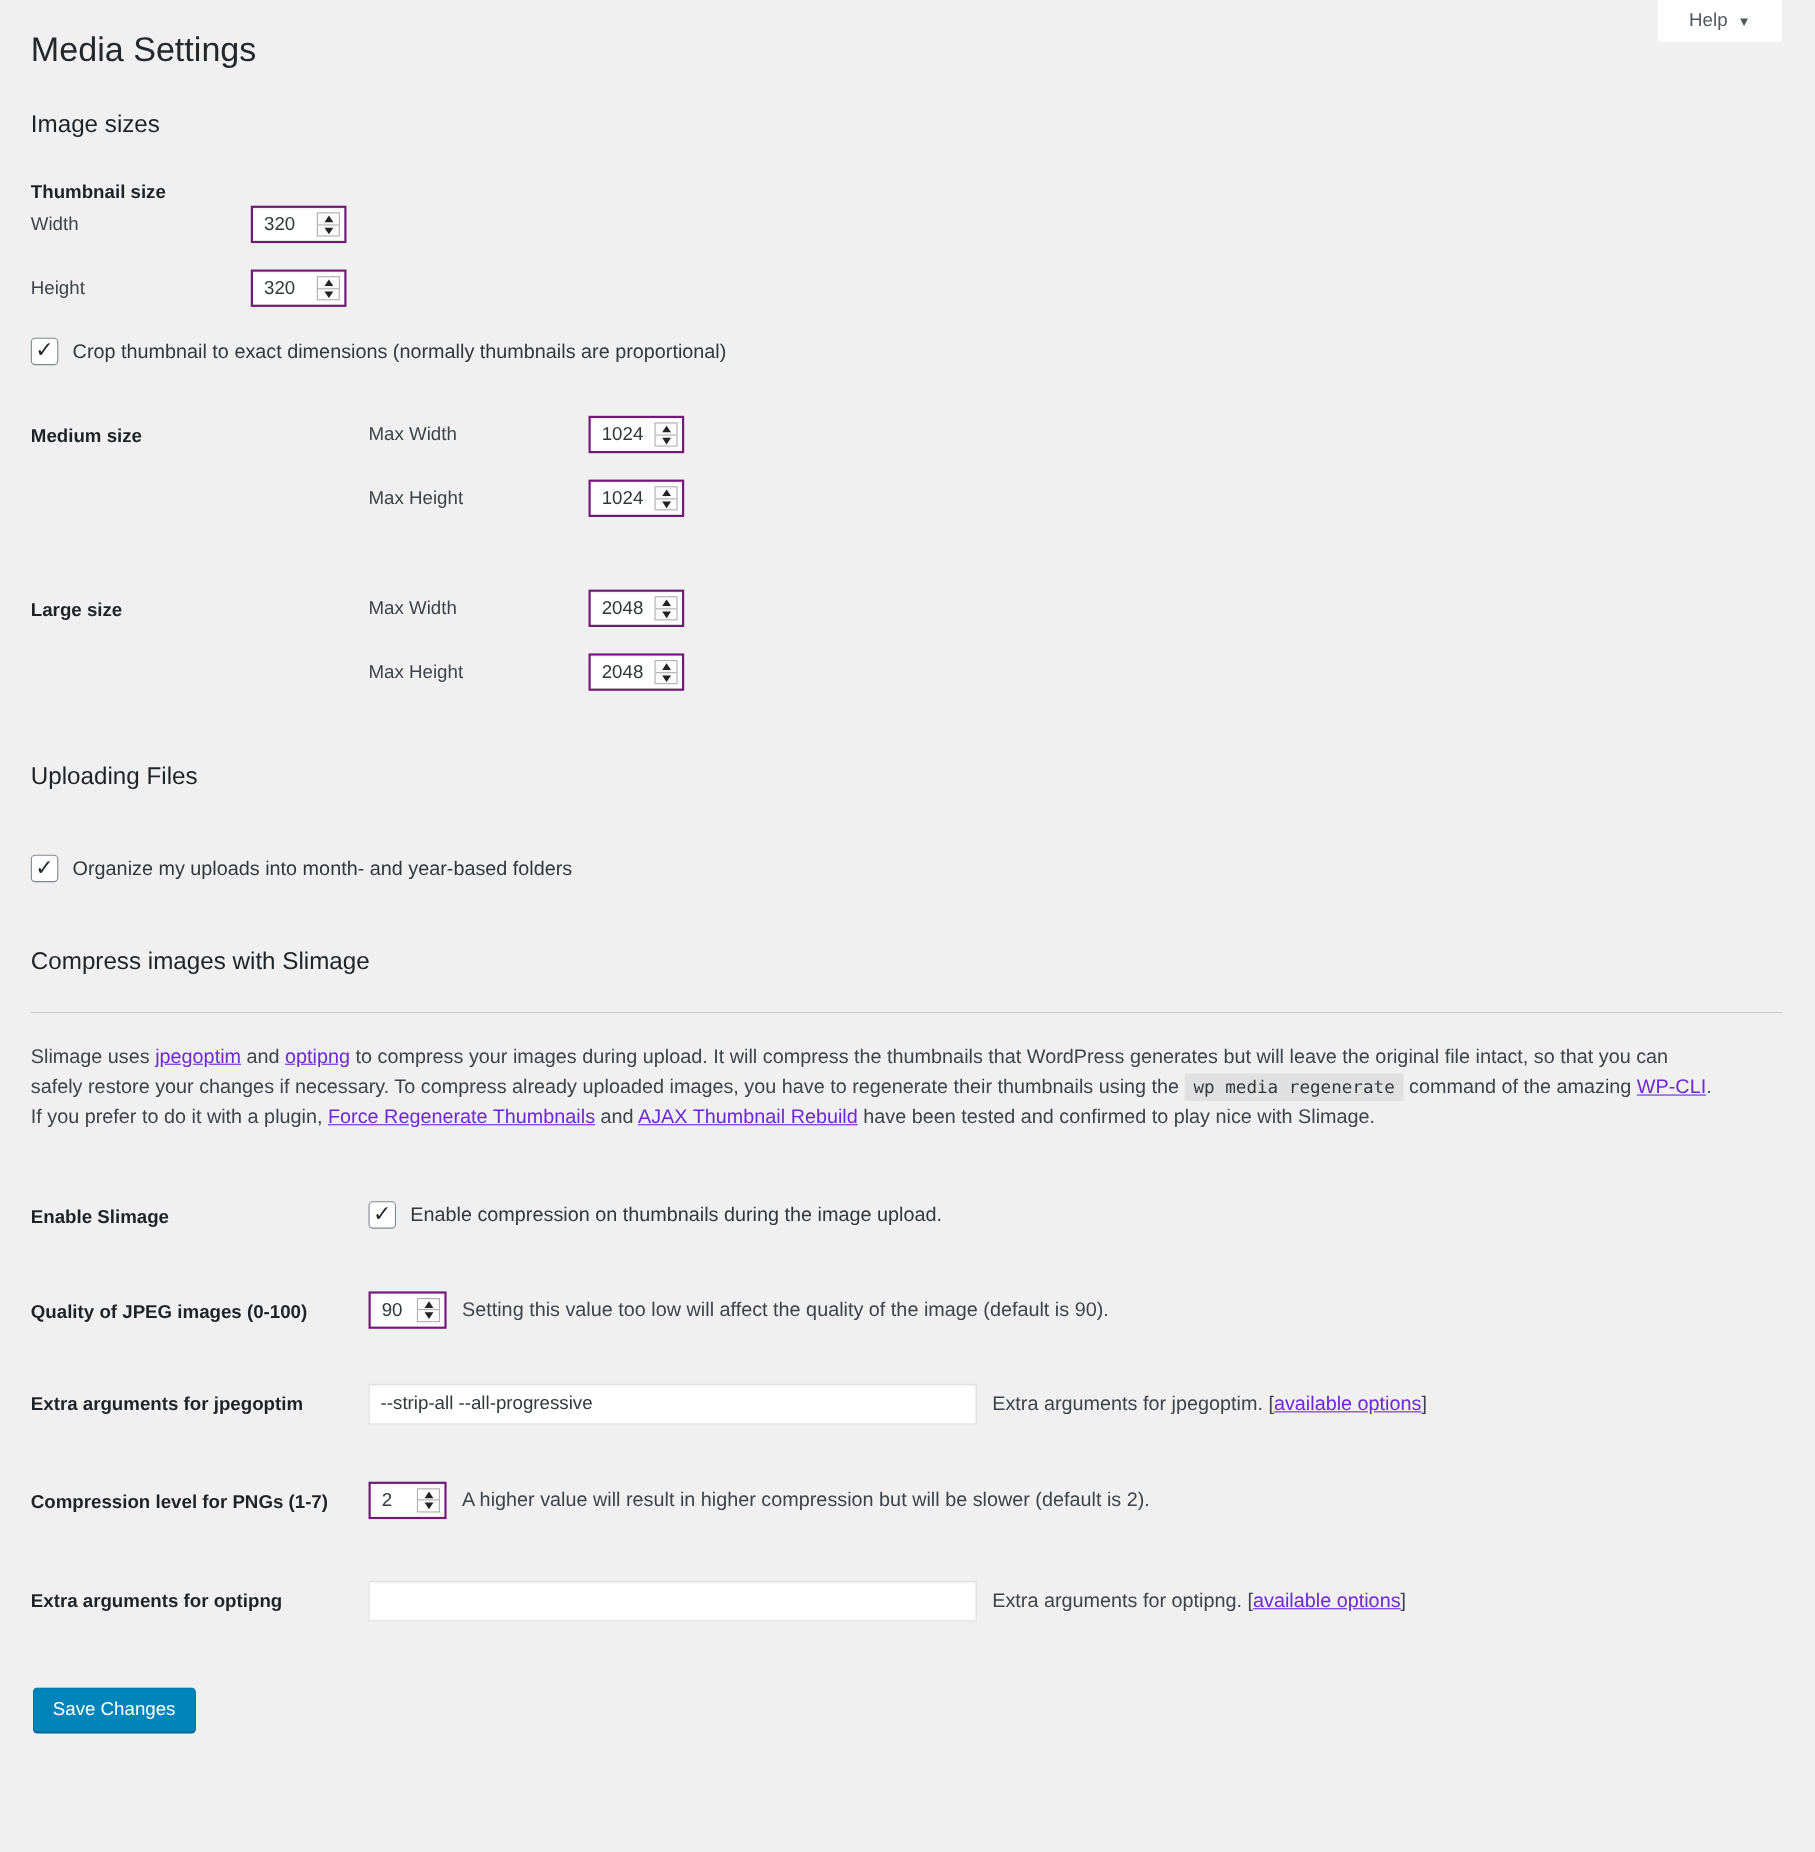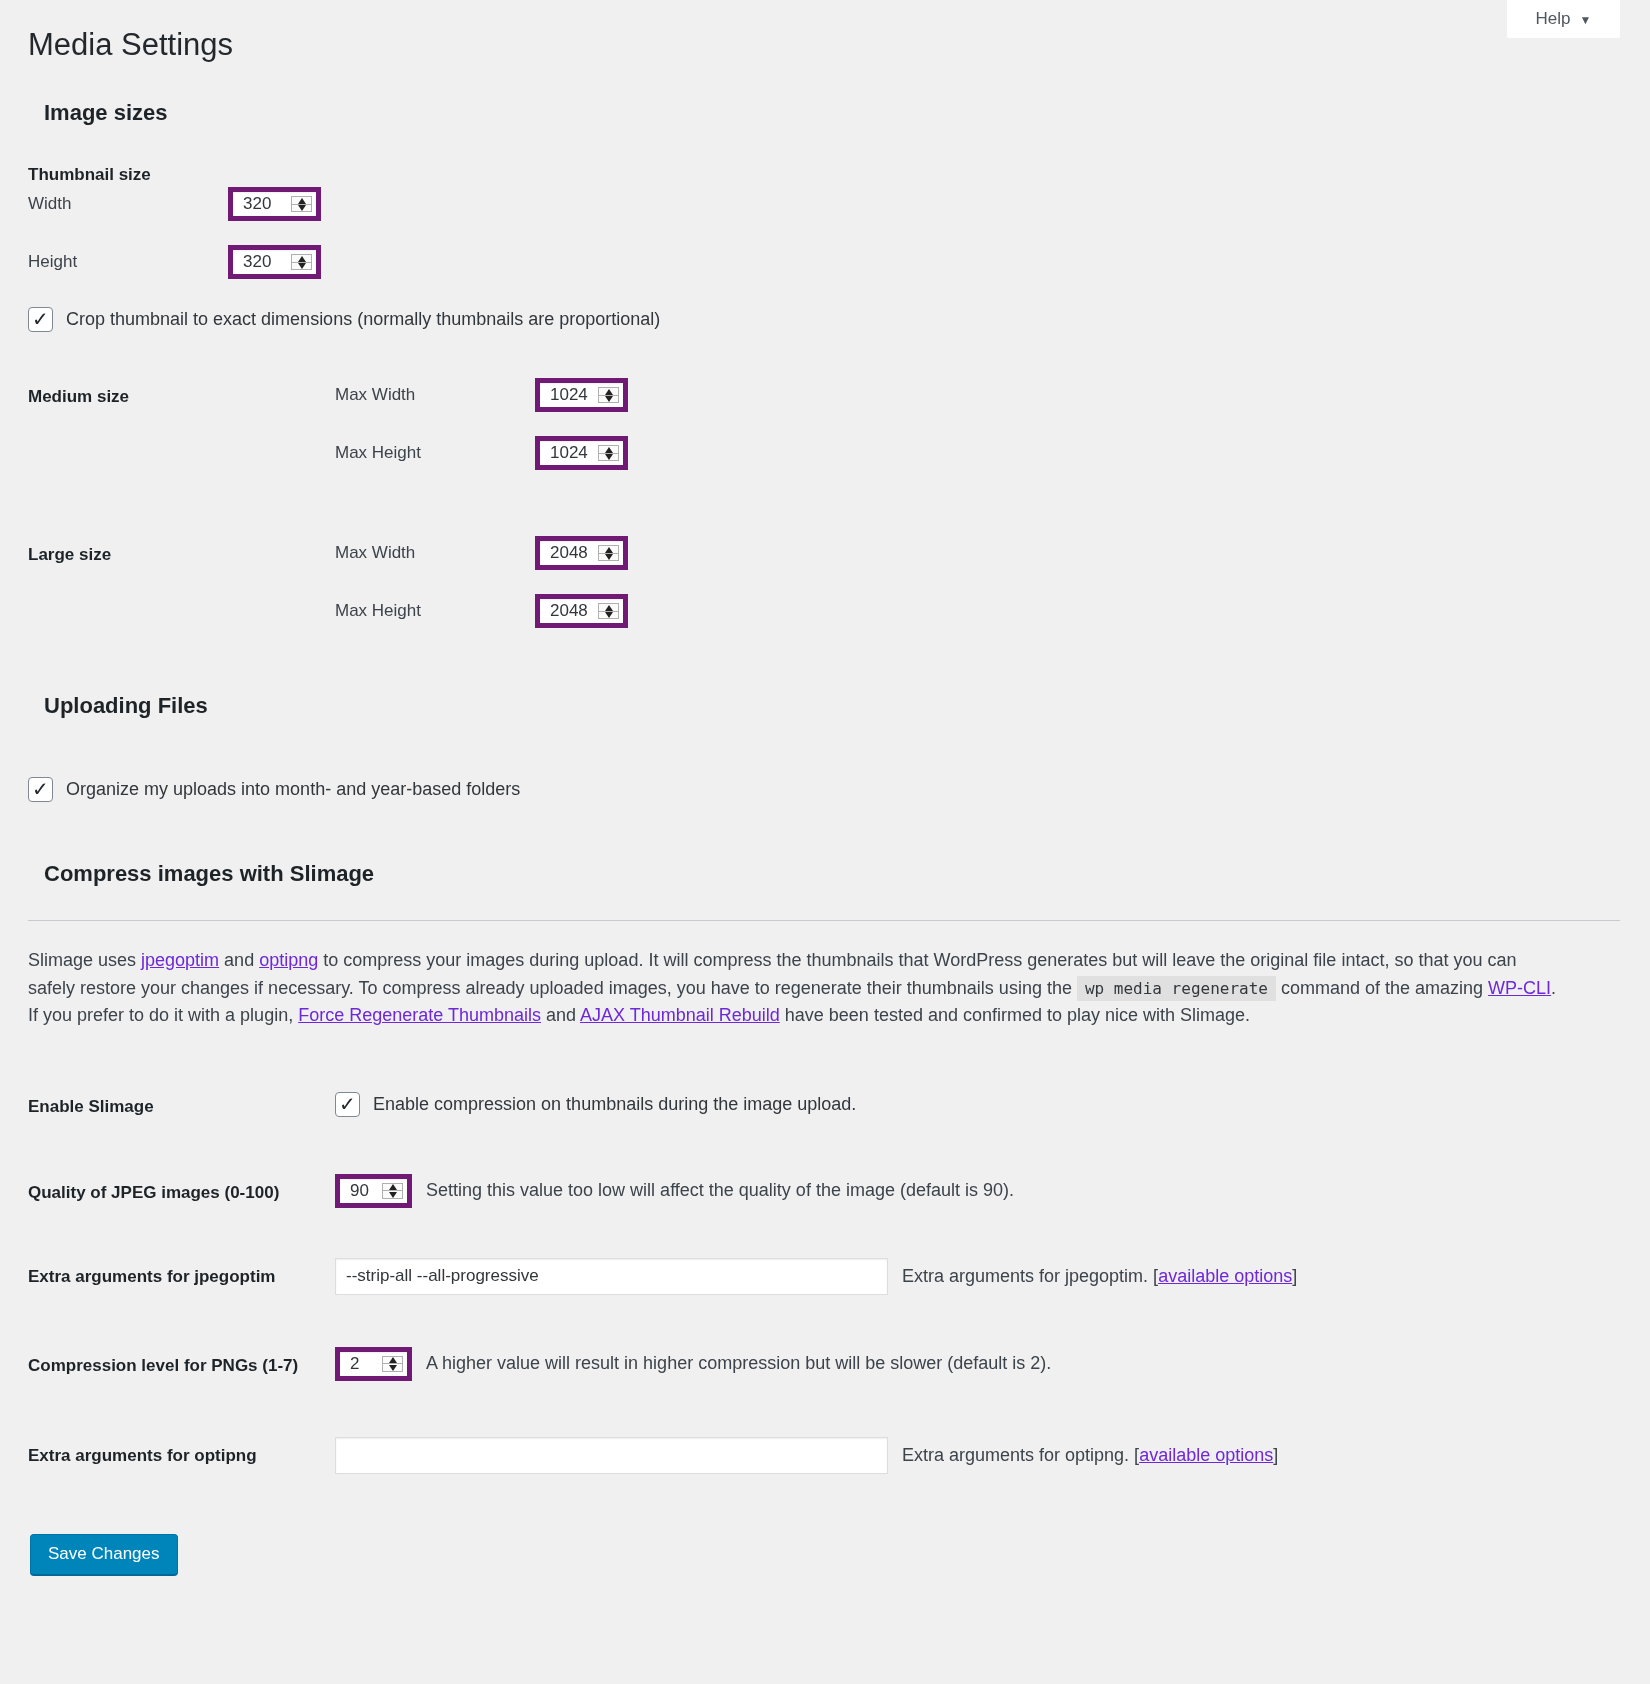--- a/index.html
+++ b/index.html
@@ -44,23 +44,23 @@
   }
   h1.page-title {
     font-size: 31px;
     font-weight: 400;
     color: #23282d;
     margin: 4px 0 0 0;
     line-height: 1.2;
   }
   h2.section-heading {
     font-size: 22px;
-    font-weight: 700;
+    font-weight: 400;
     color: #1d2327;
-    margin: 16px;
+    margin: 0;
     line-height: 1.3;
   }
   #h2-image-sizes { margin-top: 36px; }
   #h2-uploading   { margin-top: 64px; }
   #h2-slimage     { margin-top: 58px; }
   p.description {
     font-size: 17px;
     margin: 27px 0 0 0;
     color: #3c434a;
   }
@@ -88,21 +88,21 @@
     flex-shrink: 0;
     font-size: 17px;
     color: #3c434a;
   }
   
   .num-input {
     display: inline-flex;
     align-items: stretch;
     height: 34px;
     background: #ffffff;
-    border: 5px solid #701a75;
+    border: 2px solid #701a75;
     box-shadow: inset 0 1px 2px rgba(0,0,0,0.07);
   }
   .num-input input {
     border: none;
     outline: none;
     width: 58px;
     padding: 0 4px 0 10px;
     font-size: 17px;
     color: #32373c;
     font-family: "Liberation Sans", "DejaVu Sans", sans-serif;

